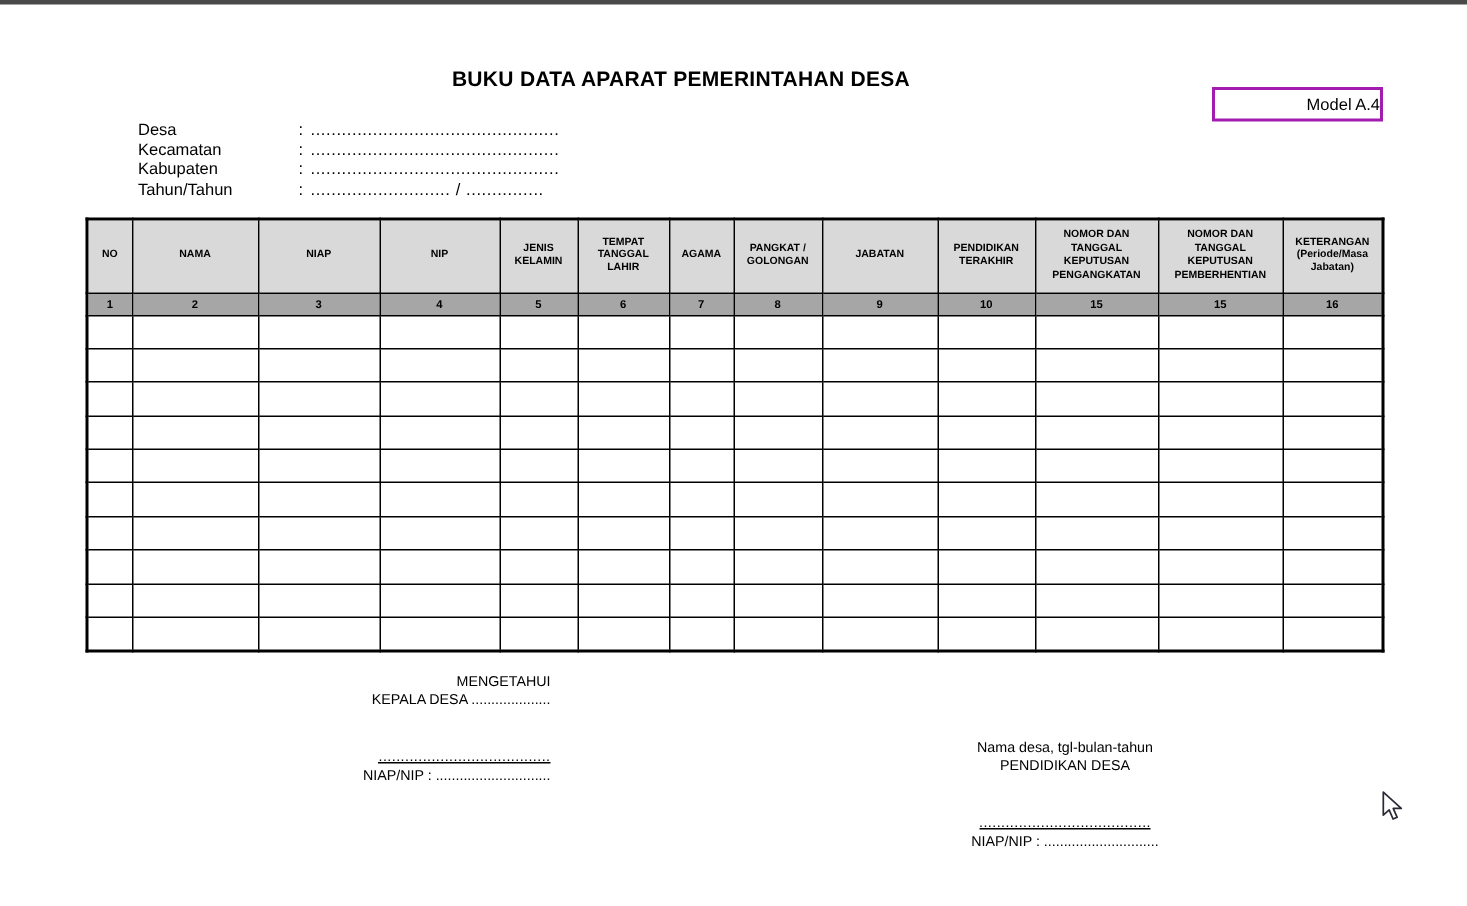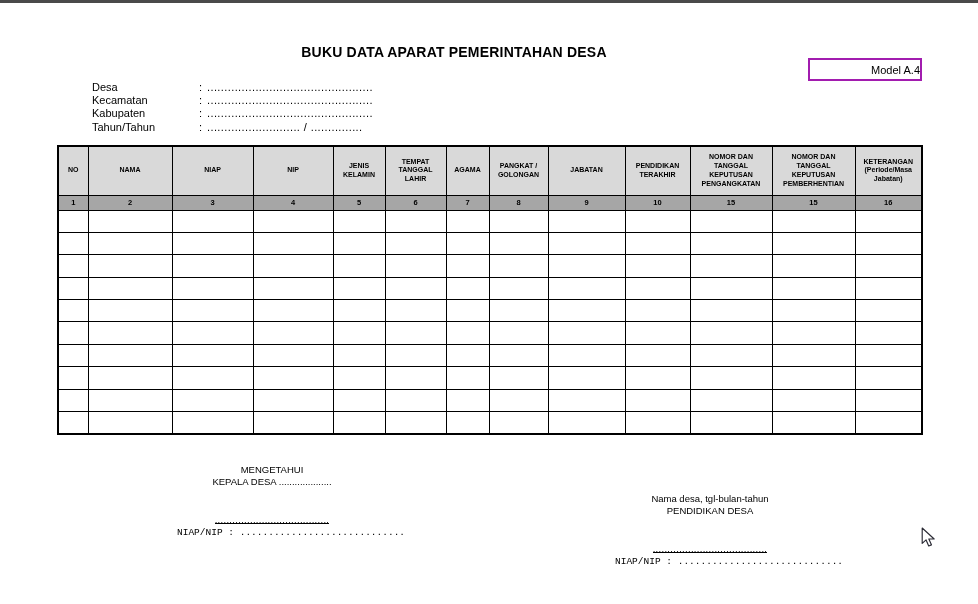--- a/index.html
+++ b/index.html
@@ -42,25 +42,25 @@
     font-size: 7px; line-height: 8.8px; font-weight: bold;
     text-align: center; vertical-align: middle; white-space: pre-line; padding: 1px;
   }
   .data-table tr.numrow td {
     background: #a6a6a6; height: 15px;
     font-size: 7.5px; font-weight: bold; text-align: center; vertical-align: middle;
   }
   .data-table tbody td { background: #fff; height: 22.4px; }
 
   .sig { position: absolute; font-size: 9.5px; line-height: 12px; text-align: center; }
-  .sig-left  { left: 177px; top: 464px; width: 190px; }
+  .sig-left  { left: 177px; top: 449px; width: 190px; text-align: right; }
   .sig-right { left: 615px; top: 476px; width: 190px; margin-top: 17px; }
   .sign-line-wrap { margin-top: 28px; line-height: 8px; height: 10px; }
   .sign-line { display: inline-block; border-bottom: 1.5px solid #000; line-height: 7px; letter-spacing: 0.3px; }
-  .sig-nip { margin-top: 1px; white-space: nowrap; font-family: Liberation Mono, monospace; }
+  .sig-nip { margin-top: 1px; white-space: nowrap; }
 
   .cursor { position: absolute; left: 921px; top: 527px; width: 15px; height: 21px; }
 </style>
 </head>
 <body>
 
 <div class="sheet">
   <div class="topbar"></div>
 
   <div class="title">BUKU DATA APARAT PEMERINTAHAN DESA</div>

